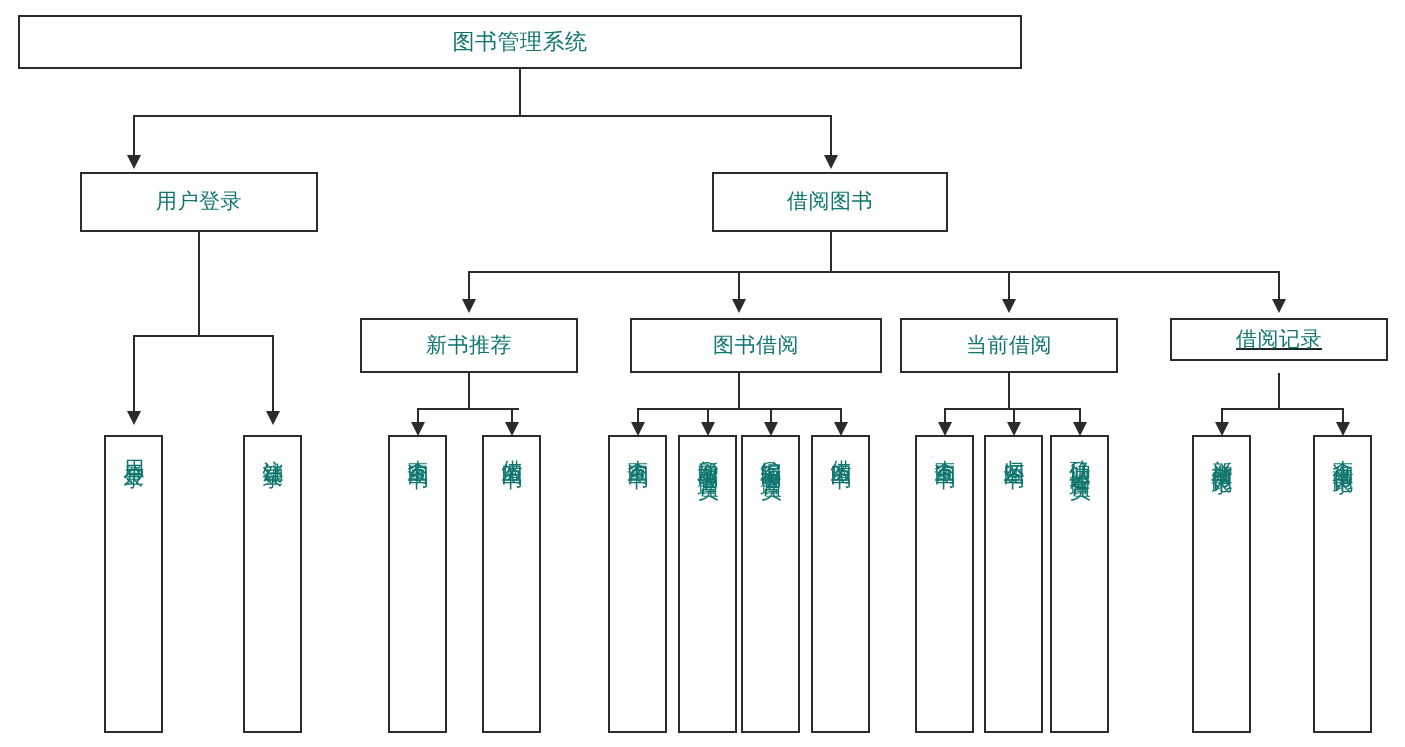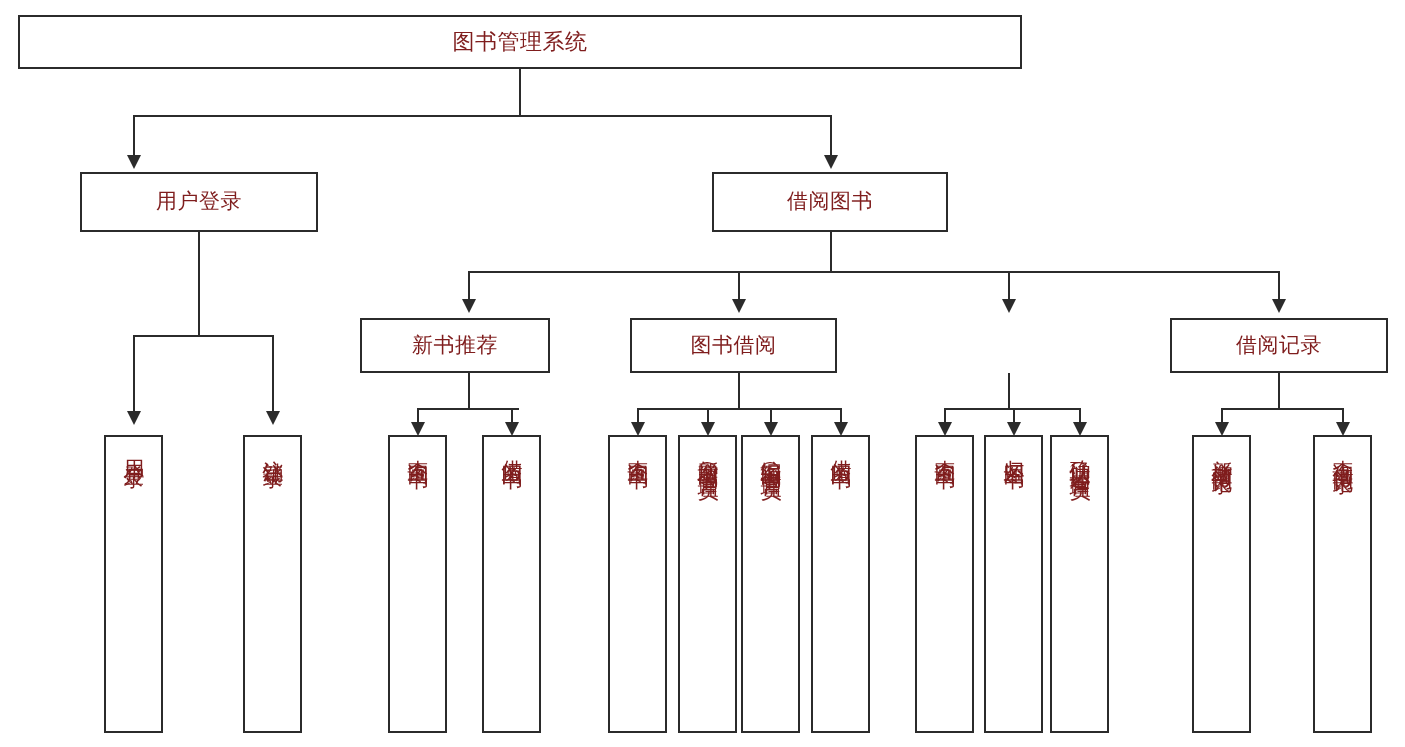--- a/index.html
+++ b/index.html
@@ -21,21 +21,21 @@
     position:absolute;
     box-sizing:border-box;
     background:#ffffff;
     border:2px solid #2b2b2b;
     display:flex;
     align-items:center;
     justify-content:center;
     text-align:center;
   }
   .node .label{
-    color:#7f1d1d;
+    color:#0f766e;
     line-height:1.22;
     white-space:pre;
     letter-spacing:.5px;
   }
   
   .node.h .label{
     font-size:21px;
   }
   .node.root .label{font-size:22px;}
   
@@ -113,27 +113,30 @@
   <div class="ln h" style="left:468px;top:271px;width:812px;"></div>
   <div class="ln v" style="left:468px;top:271px;height:30px;"></div>
   <div class="arrow" style="left:462px;top:299px;"></div>
   <div class="ln v" style="left:738px;top:271px;height:30px;"></div>
   <div class="arrow" style="left:732px;top:299px;"></div>
   <div class="ln v" style="left:1008px;top:271px;height:30px;"></div>
   <div class="arrow" style="left:1002px;top:299px;"></div>
   <div class="ln v" style="left:1278px;top:271px;height:30px;"></div>
   <div class="arrow" style="left:1272px;top:299px;"></div>
 
-  <div class="node h" style="left:360px;top:318px;width:190px;height:55px;">
+  <div class="node h" style="left:360px;top:318px;width:218px;height:55px;">
     <span class="label">新书推荐</span>
   </div>
-  <div class="node h" style="left:630px;top:318px;width:207px;height:55px;">
+  <div class="node h" style="left:630px;top:318px;width:252px;height:55px;">
     <span class="label">图书借阅</span>
   </div>
-  <div class="node h" style="left:1170px;top:318px;width:218px;height:55px;">
+  <div class="node h" style="left:900px;top:318px;width:218px;height:55px;">
+    <span class="label">当前借阅</span>
+  </div>
+  <div class="node h" style="left:1170px;top:318px;width:218px;height:43px;text-decoration:underline;">
     <span class="label">借阅记录</span>
   </div>
 
   <div class="ln v" style="left:468px;top:373px;height:36px;"></div>
   <div class="ln h" style="left:417px;top:408px;width:102px;"></div>
   <div class="ln v" style="left:417px;top:408px;height:16px;"></div>
   <div class="arrow" style="left:411px;top:422px;"></div>
   <div class="ln v" style="left:511px;top:408px;height:16px;"></div>
   <div class="arrow" style="left:505px;top:422px;"></div>
 

